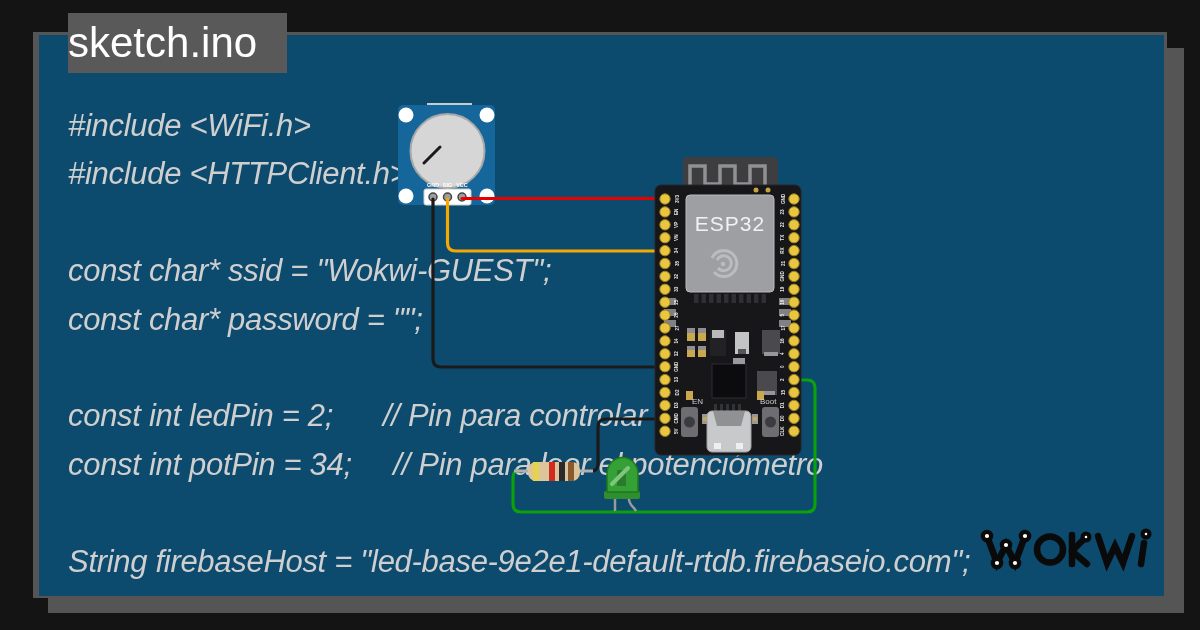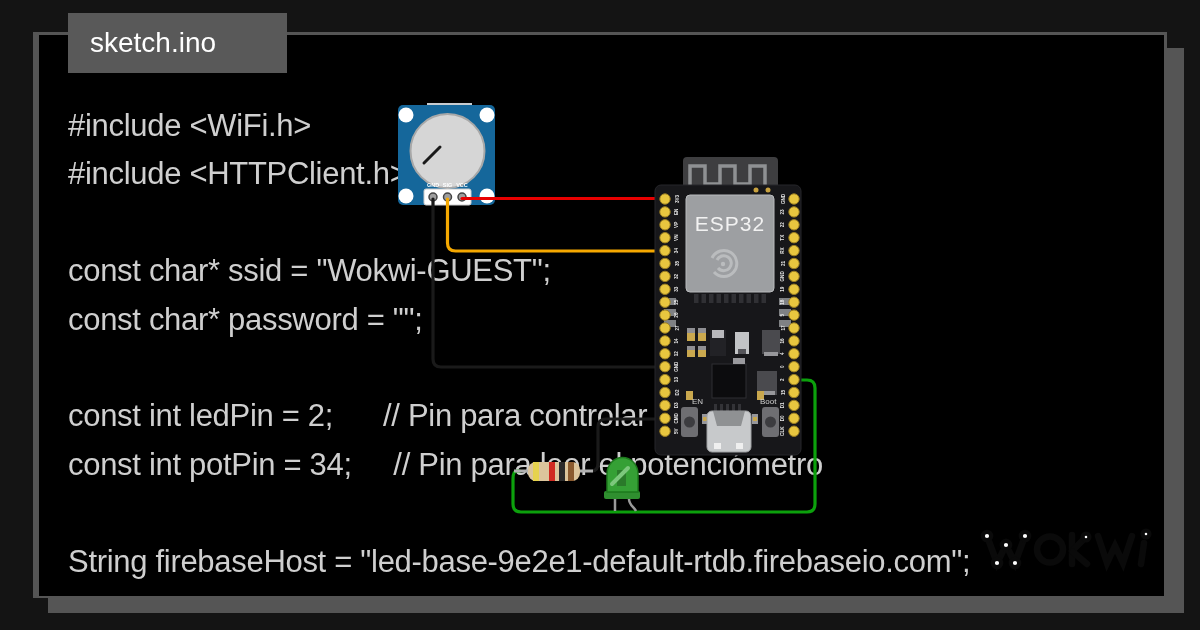--- a/index.html
+++ b/index.html
@@ -5,31 +5,31 @@
   html,body{margin:0;padding:0;}
   body{
     width:1200px;height:630px;position:relative;overflow:hidden;
     background:#141414;
     font-family:"Liberation Sans","DejaVu Sans",sans-serif;
   }
   .abs{position:absolute;}
   
   #shadow-rect{left:48px;top:48px;width:1136px;height:565px;background:#555555;}
   #border-rect{left:33px;top:32px;width:1134px;height:566px;background:#555555;}
-  #card{left:39px;top:35px;width:1125px;height:561px;background:#000000;overflow:hidden;}
+  #card{left:39px;top:35px;width:1125px;height:561px;background:#0c4a6e;overflow:hidden;font-style:italic;}
   
   #code-block{
     position:absolute;left:29px;top:67px;
     font-size:31px;line-height:48.4px;letter-spacing:-0.3px;
     color:#cfcfcf;white-space:pre;
   }
   
   #title-tab{
     left:68px;top:13px;width:219px;height:60px;background:#595959;
-    color:#ffffff;font-size:28px;line-height:60px;padding-left:22px;
+    color:#ffffff;font-size:42px;line-height:60px;
     box-sizing:border-box;white-space:nowrap;
   }
   
   #circuit-svg{left:0;top:0;width:1200px;height:630px;pointer-events:none;}
   #logo-svg{left:980px;top:524px;width:180px;height:52px;}
 </style>
 </head>
 <body>
 
 <div class="abs" id="shadow-rect"></div>

